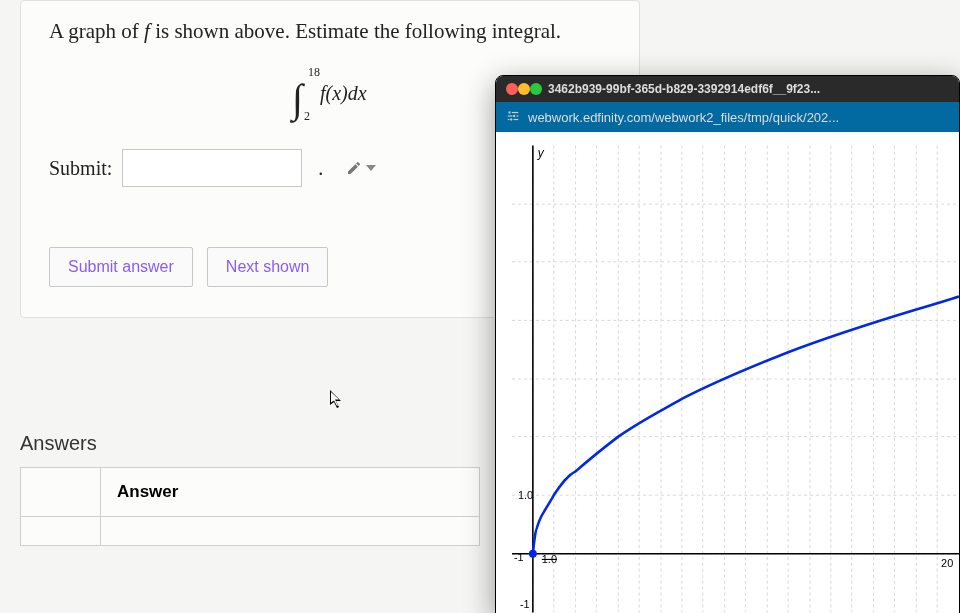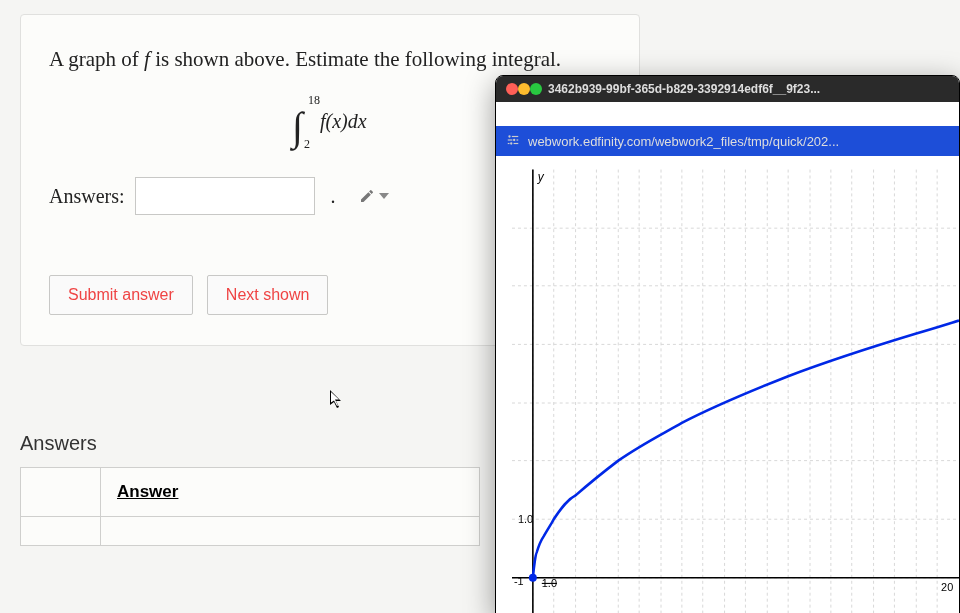--- a/index.html
+++ b/index.html
@@ -8,24 +8,24 @@
     .workspace {
       position: relative;
       width: 960px;
       height: 613px;
       background: #f5f5f3;
     }
     
     .question-card {
       position: absolute;
       left: 20px;
-      top: 14px;
+      top: 0;
       width: 620px;
       background: #fcfcfa;
-      padding: 32px 28px 30px 28px;
+      padding: 18px 28px 30px 28px;
       border: 1px solid #e0e0de;
       border-radius: 4px;
     }
     
     .question-prompt {
       font-size: 21px;
       color: #222;
       margin-bottom: 20px;
       font-family: Georgia, serif;
     }
@@ -93,21 +93,21 @@
     }
     
     .button-row {
       display: flex;
       gap: 14px;
     }
     .btn {
       padding: 10px 18px;
       font-size: 16px;
       font-family: Arial, Helvetica, sans-serif;
-      color: #ef4444;
+      color: #8b5cf6;
       background: #fafafa;
       border: 1px solid #c8c8c6;
       cursor: pointer;
       border-radius: 2px;
     }
     
     .answers-section {
       position: absolute;
       left: 20px;
       top: 432px;
@@ -115,21 +115,20 @@
     }
     .answers-heading {
       font-size: 20px;
       color: #333;
       font-family: Arial, Helvetica, sans-serif;
       margin-bottom: 12px;
     }
     .answers-table {
       border-collapse: collapse;
       width: 460px;
-      text-decoration: underline;
     }
     .answers-table th, .answers-table td {
       border: 1px solid #cfcfcd;
       padding: 14px 16px;
       text-align: left;
       font-size: 17px;
       font-family: Arial, Helvetica, sans-serif;
       background: #fcfcfa;
     }
     .answers-table td.narrow { width: 80px; }
@@ -166,26 +165,25 @@
       color: #ddd;
       font-size: 12px;
       white-space: nowrap;
       overflow: hidden;
       text-overflow: ellipsis;
       margin-left: 6px;
       font-weight: 600;
     }
     .float-urlbar {
       height: 30px;
-      background: #1d4ed8;
+      background: #0369a1;
       display: flex;
       align-items: center;
       padding: 15px 10px;
       gap: 8px;
-      margin-top: 24px;
     }
     .site-settings-icon {
       color: #ccc;
       font-size: 12px;
       line-height: 1;
     }
     .float-url {
       flex: 1;
       color: #ddd;
       font-size: 13px;
@@ -227,21 +225,21 @@
     <div class="integral-expr">
       <svg class="integral-svg" width="120" height="60" viewBox="0 0 120 60">
         <text x="22" y="48" font-family="serif" font-size="40" font-style="italic" fill="#222">∫</text>
         <text x="38" y="12" font-family="serif" font-size="12" fill="#222"><tspan>18</tspan></text>
         <text x="34" y="56" font-family="serif" font-size="12" fill="#222"><tspan>2</tspan></text>
         <text x="50" y="36" font-family="serif" font-size="20" font-style="italic" fill="#222"><tspan>f(x)dx</tspan></text>
       </svg>
     </div>
 
     <div class="answer-row">
-      <span class="answer-label">Answers:</span>
+      <span class="answer-label">Submit:</span>
       <div class="answer-input-wrap">
         <input class="answer-input" type="text" value="" style="">
         <div class="answer-tools">
           <svg class="pencil-icon" viewBox="0 0 24 24">
             <path fill="currentColor" d="M3 17.25V21h3.75L17.81 9.94l-3.75-3.75L3 17.25zM20.71 7.04a1 1 0 0 0 0-1.41l-2.34-2.34a1 1 0 0 0-1.41 0l-1.83 1.83 3.75 3.75 1.83-1.83z"></path>
           </svg>
           <div class="dropdown-caret"></div>
         </div>
       </div>
       <span class="period-after">.</span>

